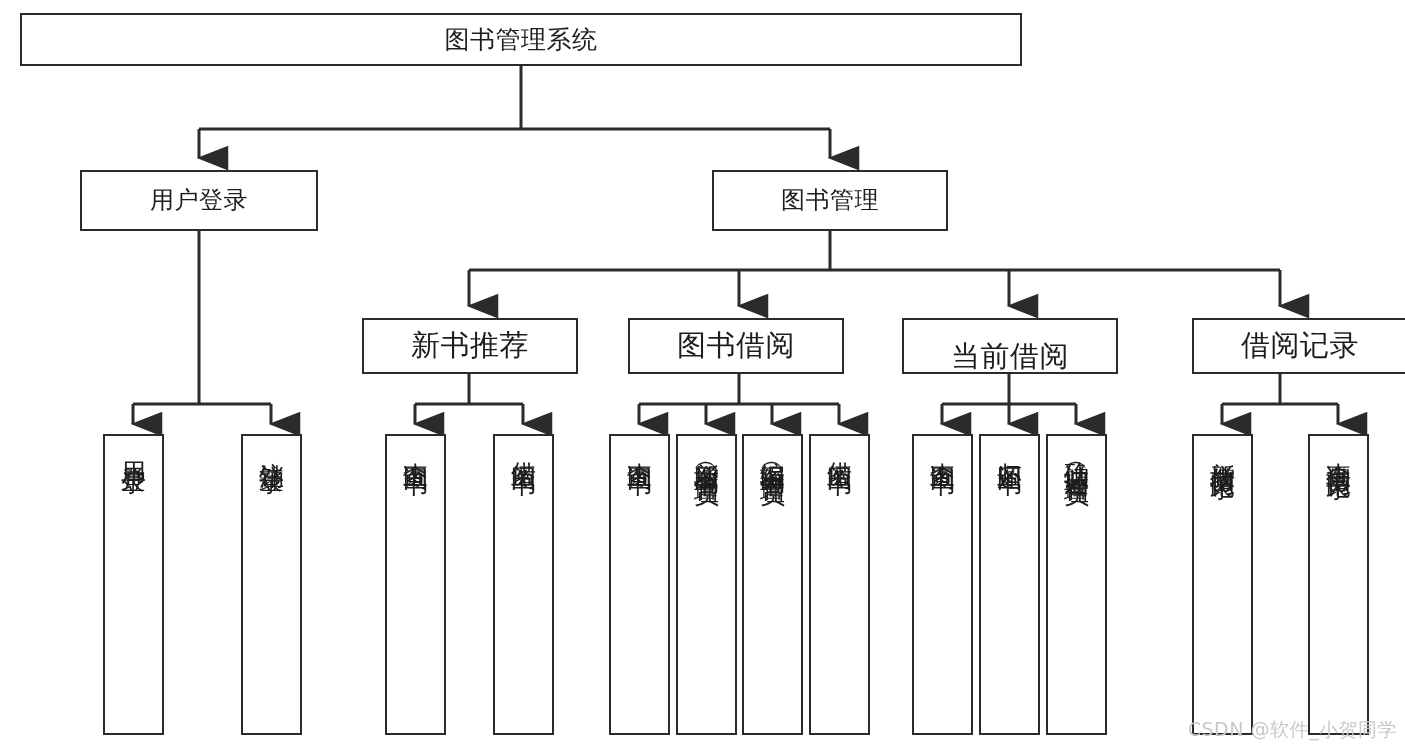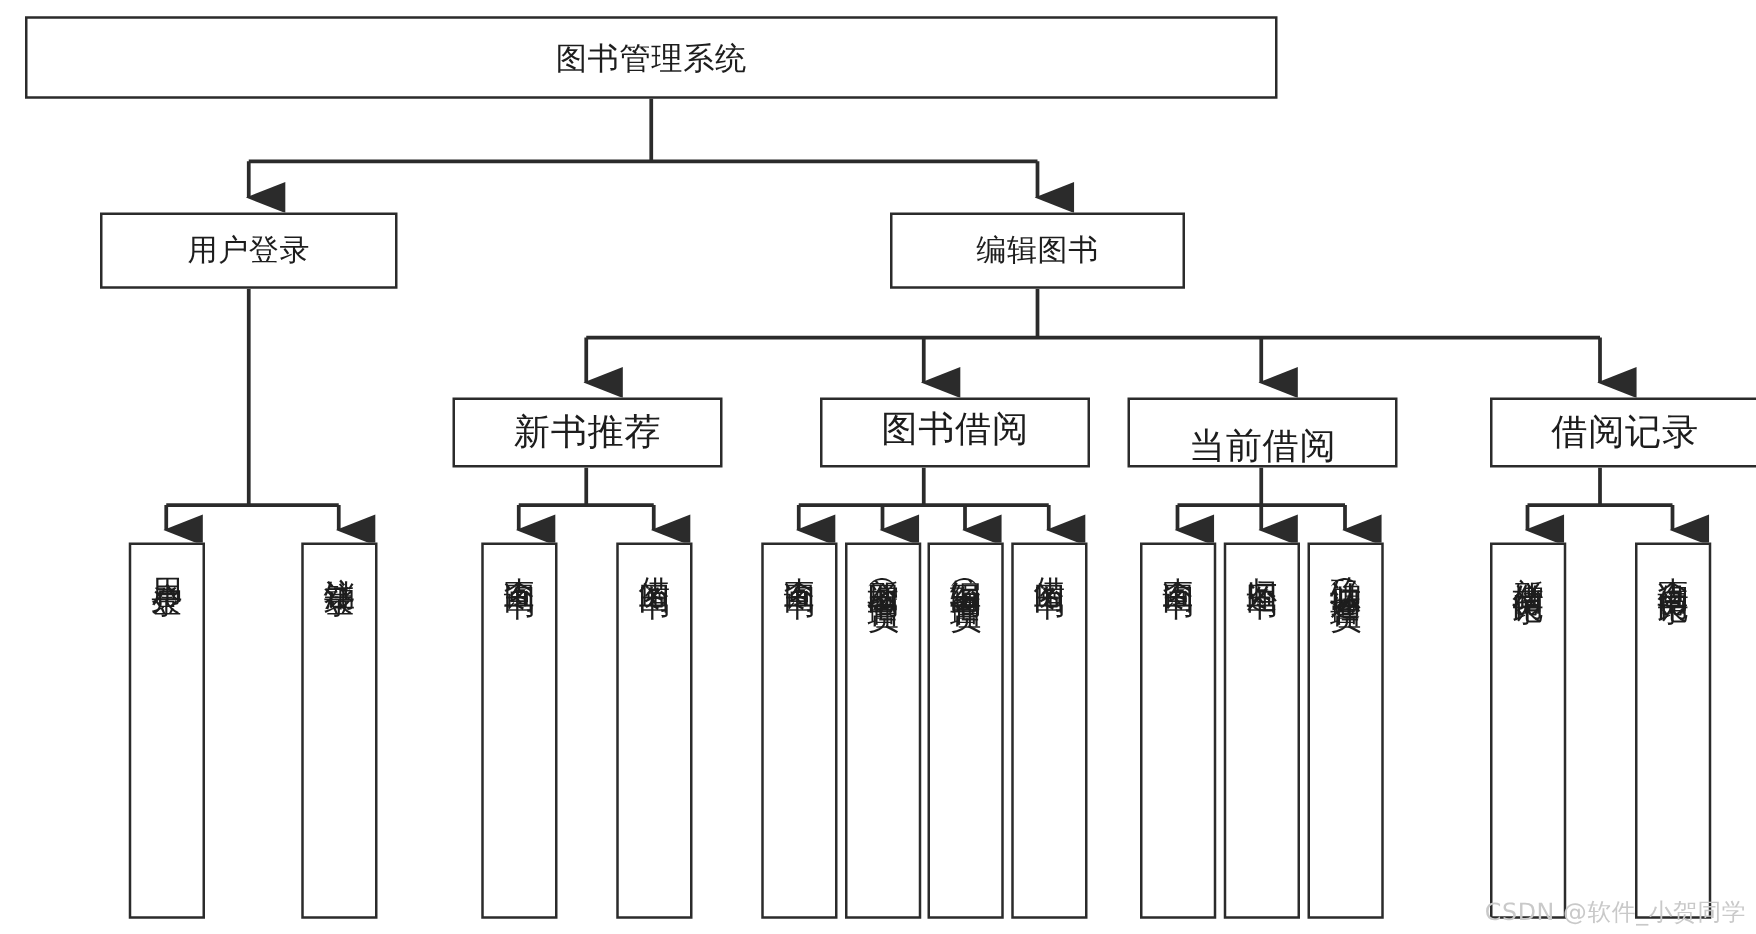--- a/index.html
+++ b/index.html
@@ -126,35 +126,35 @@
       <path d="M 1009 404 L 1009 424" marker-end="url(#arrowdown)"></path>
       <path d="M 1076 404 L 1076 424" marker-end="url(#arrowdown)"></path>
 
       <path d="M 1280 374 L 1280 404"></path>
       <path d="M 1222 404 L 1338 404"></path>
       <path d="M 1222 404 L 1222 424" marker-end="url(#arrowdown)"></path>
       <path d="M 1338 404 L 1338 424" marker-end="url(#arrowdown)"></path>
     </g>
   </svg>
 
-  <div class="node root horiz" style="left:20px;top:13px;width:1002px;height:66px;">
+  <div class="node root horiz" style="left:20px;top:13px;width:1002px;height:53px;">
     <span class="label">图书管理系统</span>
   </div>
 
   <div class="node branch horiz" style="left:80px;top:170px;width:238px;height:61px;">
     <span class="label">用户登录</span>
   </div>
   <div class="node branch horiz" style="left:712px;top:170px;width:236px;height:61px;">
-    <span class="label">编辑图书</span>
+    <span class="label">图书管理</span>
   </div>
 
   <div class="node sub horiz" style="left:362px;top:318px;width:216px;height:56px;">
     <span class="label">新书推荐</span>
   </div>
-  <div class="node sub horiz" style="left:656px;top:318px;width:216px;height:56px;font-family:Liberation Mono, monospace;">
+  <div class="node sub horiz" style="left:628px;top:318px;width:216px;height:56px;">
     <span class="label">图书借阅</span>
   </div>
   <div class="node sub horiz" style="left:902px;top:318px;width:216px;height:56px;align-items:flex-end;">
     <span class="label">当前借阅</span>
   </div>
   <div class="node sub horiz" style="left:1172px;top:318px;width:216px;height:56px;margin-left:20px;">
     <span class="label">借阅记录</span>
   </div>
 
   <div class="node leaf" style="left:103px;top:434px;width:61px;height:301px;">

